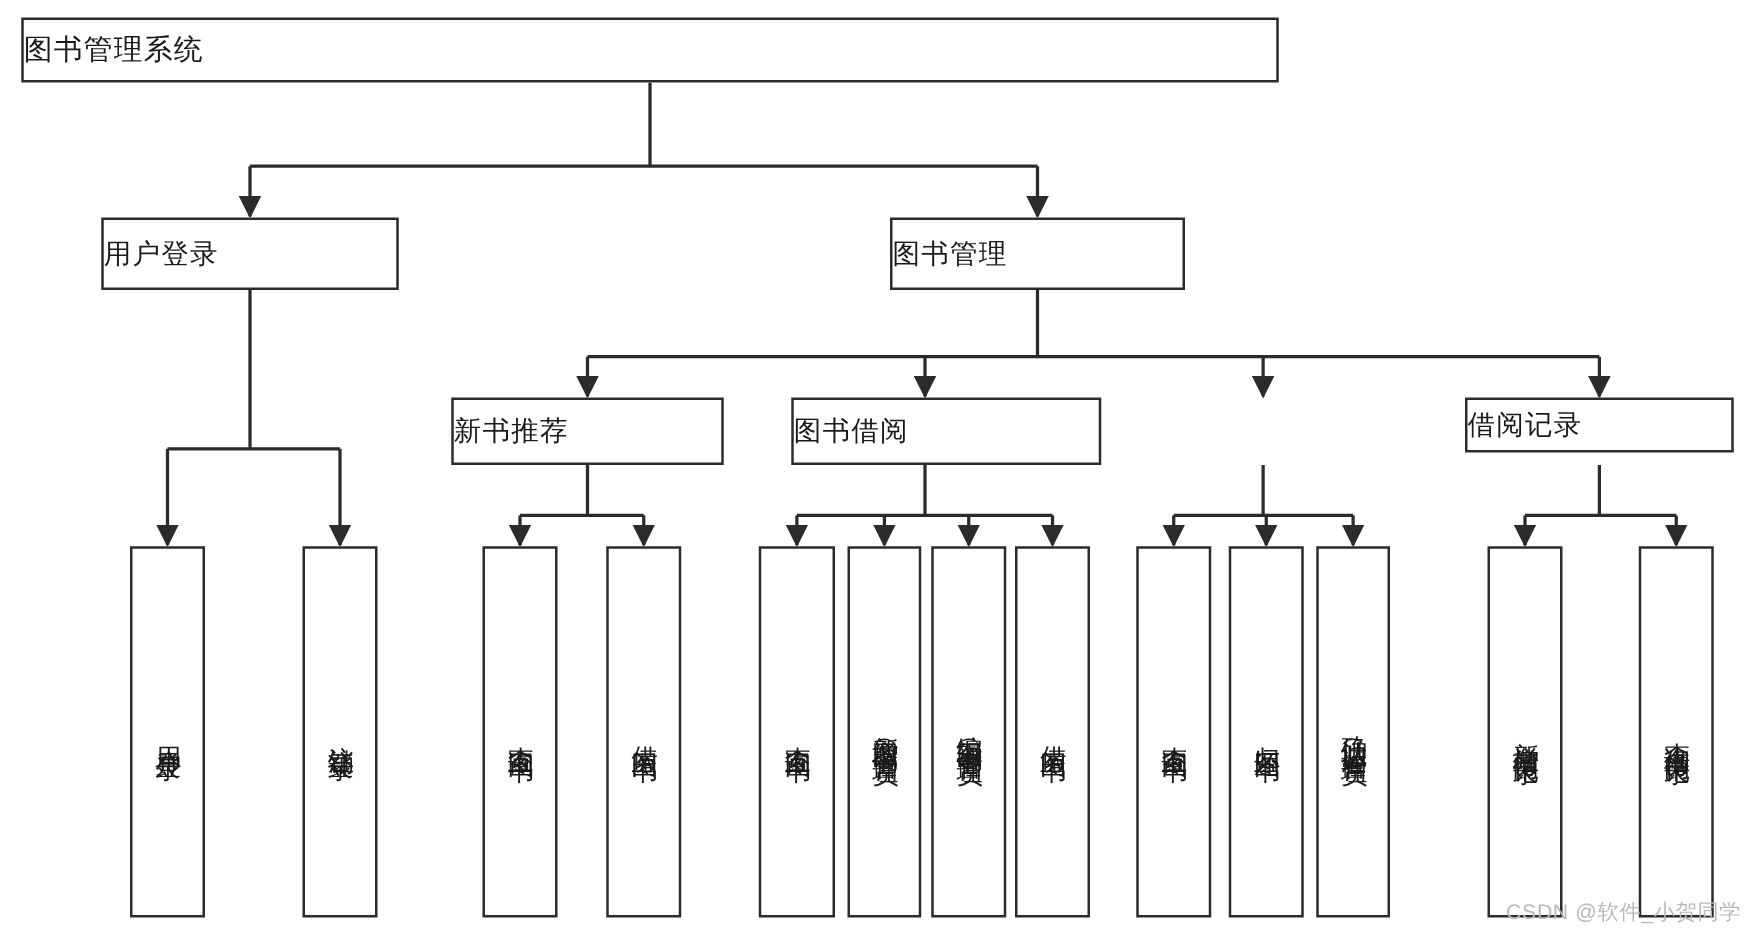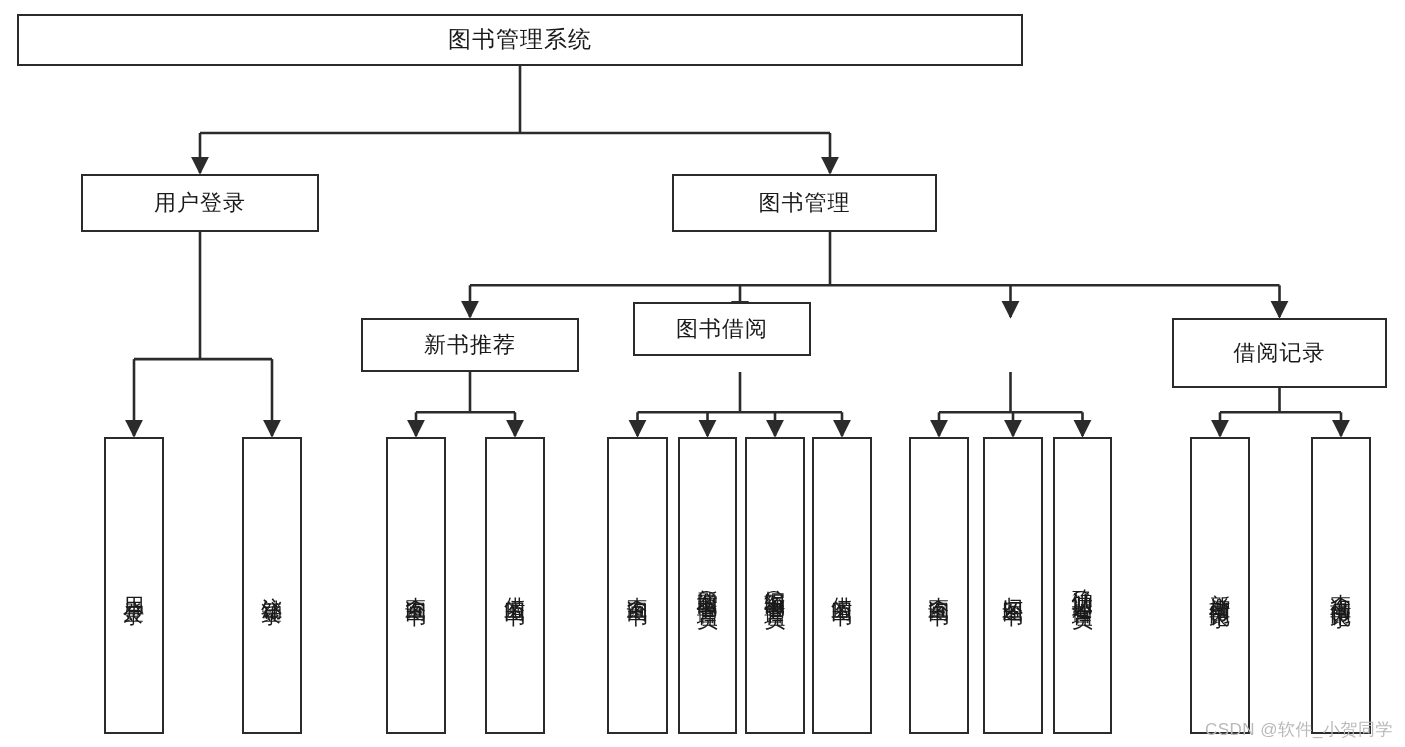--- a/index.html
+++ b/index.html
@@ -24,21 +24,21 @@
     width: 1405px;
     height: 747px;
   }
   .node {
     position: absolute;
     box-sizing: border-box;
     border: 2px solid #2b2b2b;
     background: #ffffff;
     display: flex;
     align-items: center;
-    justify-content: center;
+    justify-content: flex-start;
     color: #1a1a1a;
     z-index: 2;
   }
   .node-label {
     display: block;
     text-align: center;
     line-height: 1.18;
     white-space: nowrap;
   }
   .node.horizontal .node-label {
@@ -121,31 +121,31 @@
       </g>
   </svg>
 
   <div class="node root horizontal" style="left: 17px; top: 14px; width: 1006px; height: 52px;">
     <span class="node-label">图书管理系统</span>
   </div>
 
   <div class="node horizontal" style="left: 81px; top: 174px; width: 238px; height: 58px;">
     <span class="node-label">用户登录</span>
   </div>
-  <div class="node horizontal" style="left: 672px; top: 174px; width: 265px; height: 58px;">
+  <div class="node horizontal" style="left: 712px; top: 174px; width: 236px; height: 58px;">
     <span class="node-label">图书管理</span>
   </div>
 
   <div class="node horizontal" style="left: 361px; top: 318px; width: 218px; height: 54px;">
     <span class="node-label">新书推荐</span>
   </div>
-  <div class="node horizontal" style="left: 633px; top: 302px; width: 178px; height: 54px;">
+  <div class="node horizontal" style="left: 633px; top: 318px; width: 248px; height: 54px;">
     <span class="node-label">图书借阅</span>
   </div>
-  <div class="node horizontal" style="left: 1172px; top: 318px; width: 215px; height: 70px;">
+  <div class="node horizontal" style="left: 1172px; top: 318px; width: 215px; height: 44px;">
     <span class="node-label">借阅记录</span>
   </div>
 
   <div class="node vertical" style="left: 104px; top: 437px; width: 60px; height: 297px;">
     <span class="node-label">用户登录</span>
   </div>
   <div class="node vertical" style="left: 242px; top: 437px; width: 60px; height: 297px;">
     <span class="node-label">注销登录</span>
   </div>
   <div class="node vertical" style="left: 386px; top: 437px; width: 60px; height: 297px;">

